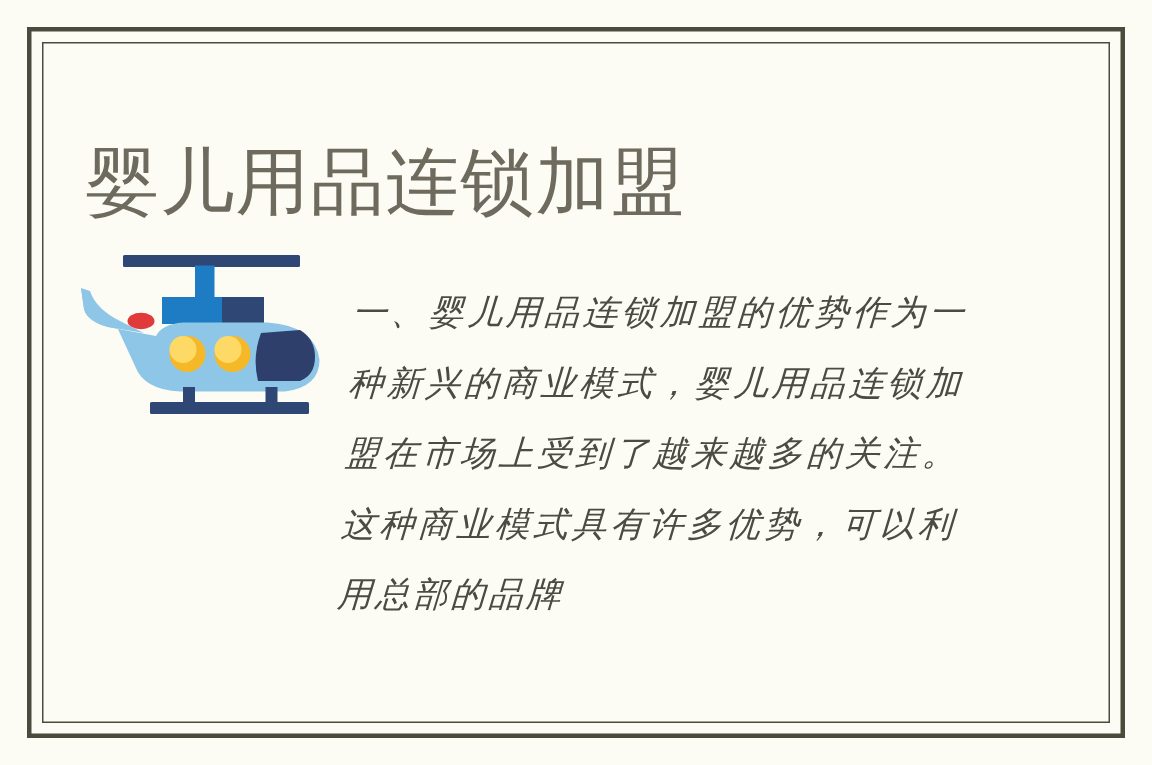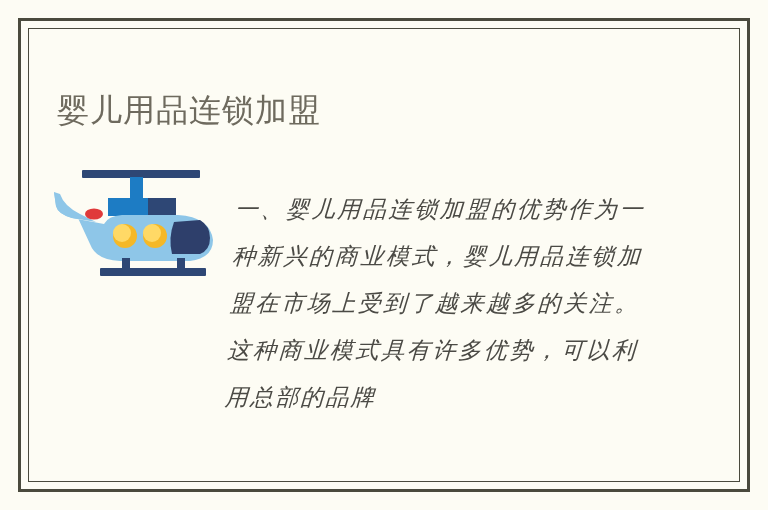--- a/index.html
+++ b/index.html
@@ -42,21 +42,21 @@
     border: 1px solid #4a4a3d;
     box-sizing: border-box;
     pointer-events: none;
   }
 
   
   .title {
     position: absolute;
     left: 57px;
     top: 66px;
-    font-size: 32px;
+    font-size: 49px;
     line-height: 46px;
     letter-spacing: 1px;
     color: #6e6a5e;
     font-weight: 400;
     white-space: nowrap;
     font-family: "Liberation Sans", "DejaVu Sans", sans-serif;
   }
 
   
   .content {

